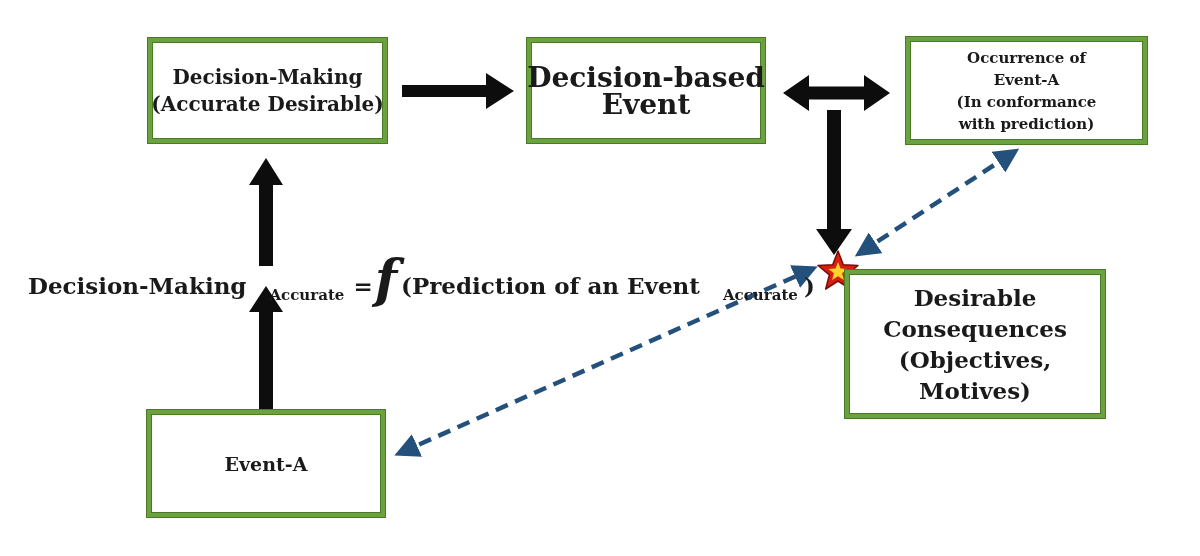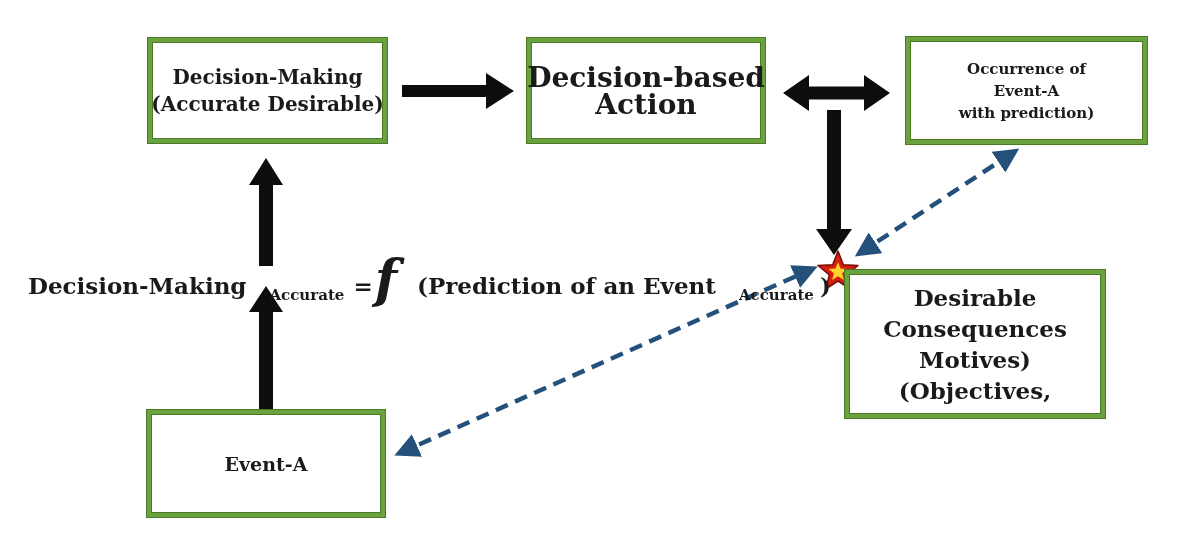--- a/index.html
+++ b/index.html
@@ -54,21 +54,21 @@
     display: flex;
     align-items: baseline;
     font-weight: bold;
     white-space: nowrap;
     z-index: 3;
   }
   .formula .main  { font-size: 23px; }
   .formula .sub   { font-size: 15px; position: relative; top: 6px; margin-left: 23px; }
   .formula .eq    { font-size: 23px; margin-left: 9px; }
   .formula .fsym  { font-size: 52px; font-style: italic; margin-left: 2px; margin-right: 2px; position: relative; top: 3px; }
-  .formula .rhs   { font-size: 23px; margin-left: 18px; }
+  .formula .rhs   { font-size: 23px; margin-left: 2px; }
   .formula .close { font-size: 23px; margin-left: 6px; }
 </style>
 </head>
 <body>
 
 <div class="canvas">
 
   <svg class="overlay" viewBox="0 0 1200 556" xmlns="http://www.w3.org/2000/svg">
     <defs>
       <marker id="mBlue" viewBox="0 0 10 10" refX="7.5" refY="5" markerWidth="5.5" markerHeight="5.5" orient="auto-start-reverse">
@@ -96,34 +96,35 @@
     </g>
   </svg>
 
   <div class="dbox box-decision-making">
     <span>Decision-Making</span>
     <span>(Accurate Desirable)</span>
   </div>
 
   <div class="dbox box-decision-action">
     <span>Decision-based</span>
-    <span>Action</span>
+    <span>Event</span>
   </div>
 
   <div class="dbox box-occurrence">
     <span>Occurrence of</span>
     <span>Event-A</span>
+    <span>(In conformance</span>
     <span>with prediction)</span>
   </div>
 
   <div class="dbox box-desirable">
     <span>Desirable</span>
     <span>Consequences</span>
+    <span>(Objectives,</span>
     <span>Motives)</span>
-    <span>(Objectives,</span>
   </div>
 
   <div class="dbox box-event-a">
     <span>Event-A</span>
   </div>
 
   <div class="formula">
     <span class="main">Decision-Making</span>
     <span class="sub">Accurate</span>
     <span class="eq">=</span>

